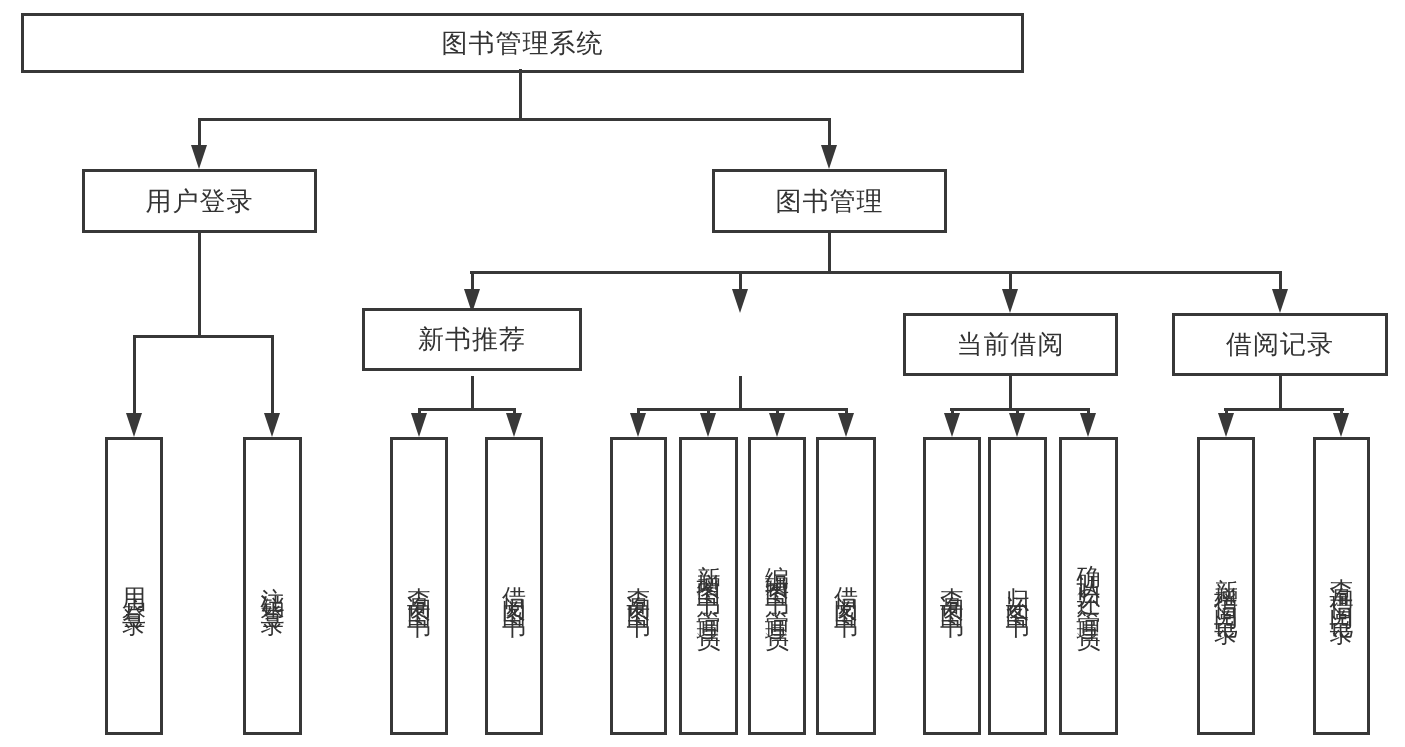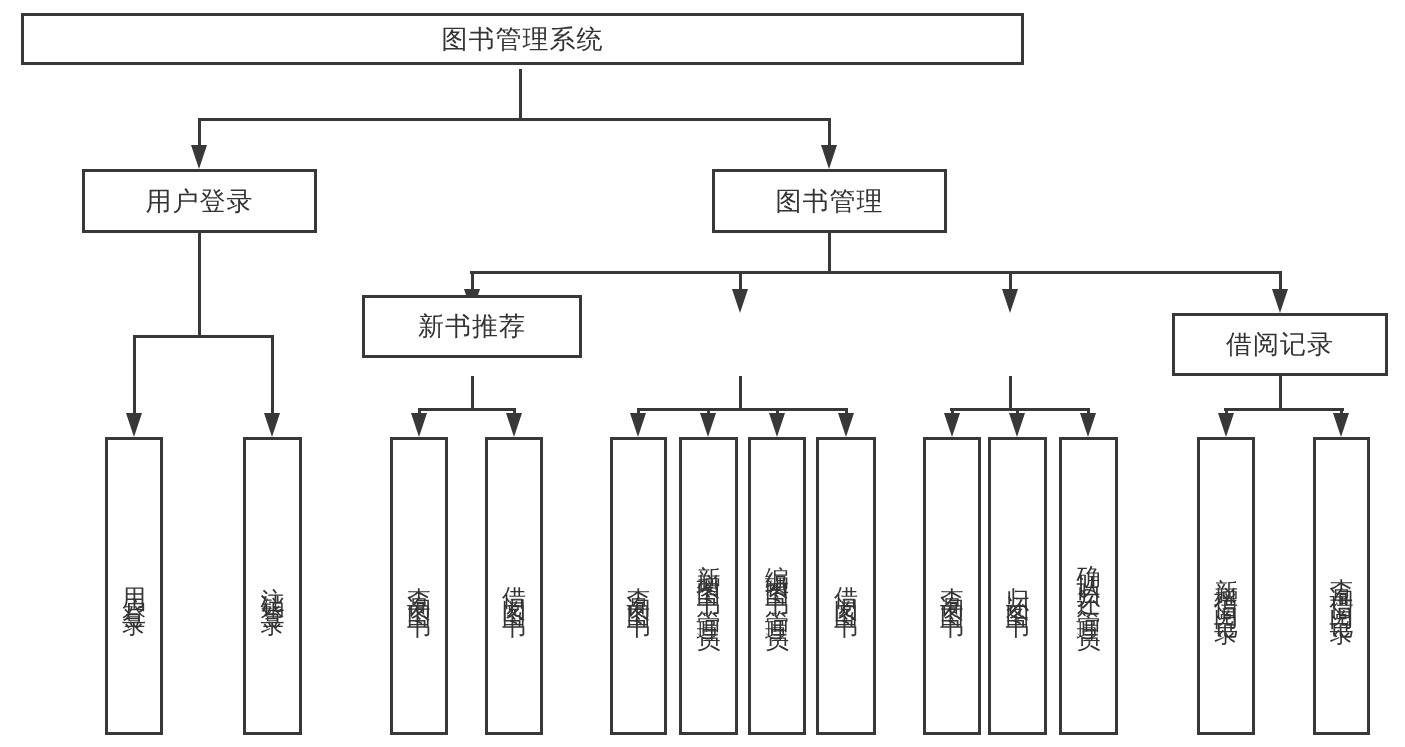--- a/index.html
+++ b/index.html
@@ -67,21 +67,21 @@
     letter-spacing: 1px;
     z-index: 10;
     text-shadow: 0 0 1px #ffffff;
   }
 </style>
 </head>
 <body>
 
 <div class="canvas">
 
-  <div class="box" style="left:21px; top:13px; width:1003px; height:52px;">图书管理系统</div>
+  <div class="box" style="left:21px; top:13px; width:1003px; height:60px;">图书管理系统</div>
 
   <div class="vline" style="left:519px; top:69px; height:52px;"></div>
   <div class="hline" style="left:198px; top:118px; width:632px;"></div>
   <div class="vline" style="left:198px; top:118px; height:29px;"></div>
   <div class="ahead" style="left:191px; top:145px;"></div>
   <div class="vline" style="left:828px; top:118px; height:29px;"></div>
   <div class="ahead" style="left:821px; top:145px;"></div>
 
   <div class="box" style="left:82px; top:169px; width:235px; height:64px;">用户登录</div>
   <div class="box" style="left:712px; top:169px; width:235px; height:64px;">图书管理</div>
@@ -97,21 +97,22 @@
   <div class="vline" style="left:1279px; top:271px; height:20px;"></div>
   <div class="ahead" style="left:1272px; top:289px;"></div>
 
   <div class="vline" style="left:198px; top:233px; height:104px;"></div>
   <div class="hline" style="left:133px; top:335px; width:141px;"></div>
   <div class="vline" style="left:133px; top:335px; height:80px;"></div>
   <div class="ahead" style="left:126px; top:413px;"></div>
   <div class="vline" style="left:271px; top:335px; height:80px;"></div>
   <div class="ahead" style="left:264px; top:413px;"></div>
 
-  <div class="box" style="left:362px; top:295px; width:220px; height:63px;">新书推荐</div>
+  <div class="box" style="left:362px; top:308px; width:220px; height:63px;">新书推荐</div>
+  <div class="box" style="left:903px; top:313px; width:215px; height:63px;">当前借阅</div>
   <div class="box" style="left:1172px; top:313px; width:216px; height:63px;">借阅记录</div>
 
   <div class="vline" style="left:471px; top:376px; height:34px;"></div>
   <div class="hline" style="left:418px; top:408px; width:98px;"></div>
   <div class="vline" style="left:418px; top:408px; height:9px;"></div>
   <div class="ahead" style="left:411px; top:413px;"></div>
   <div class="vline" style="left:513px; top:408px; height:9px;"></div>
   <div class="ahead" style="left:506px; top:413px;"></div>
 
   <div class="vline" style="left:739px; top:376px; height:34px;"></div>

